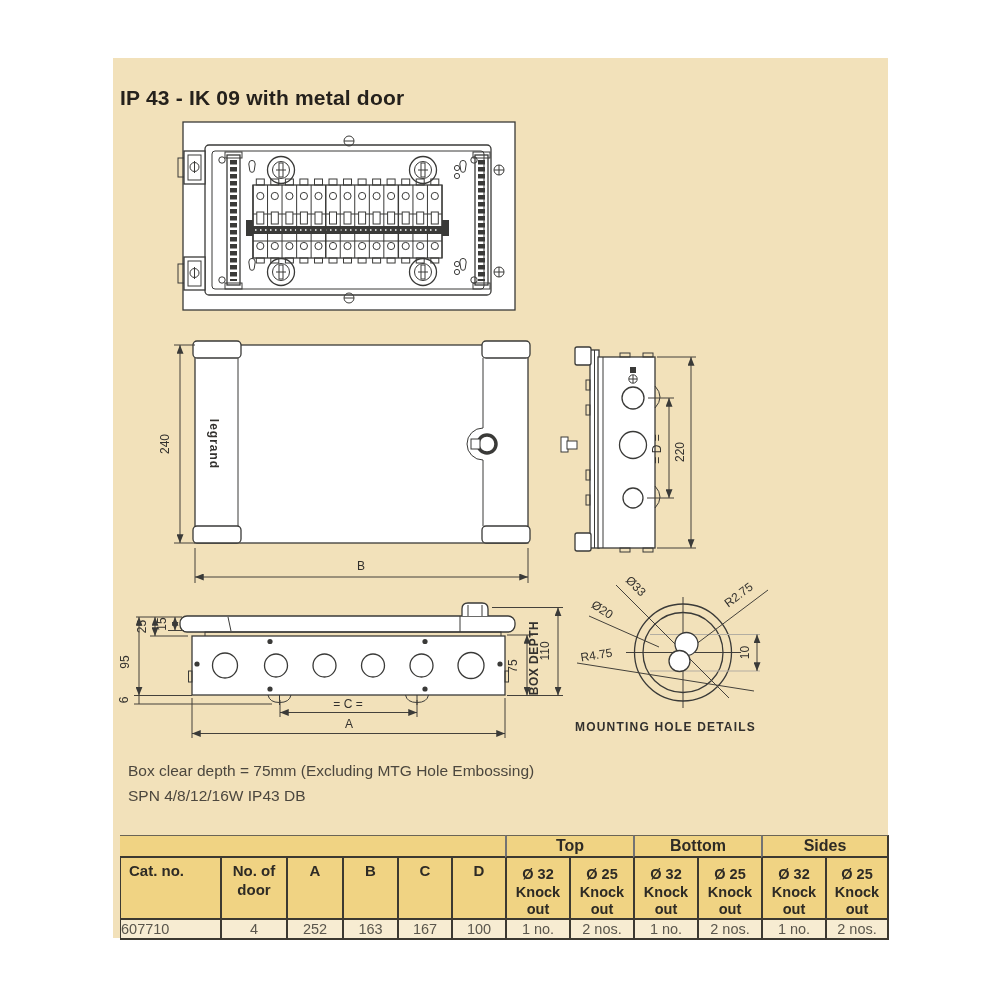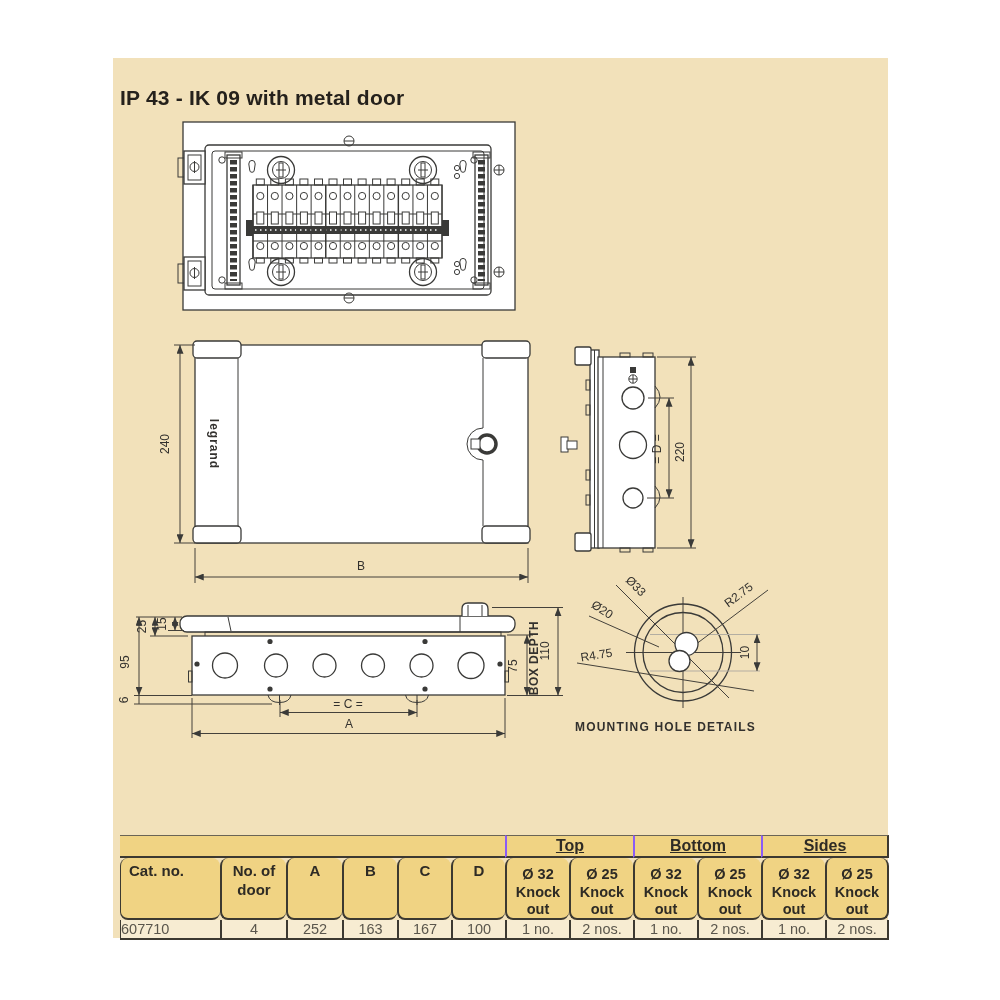--- a/index.html
+++ b/index.html
@@ -17,25 +17,25 @@
   .gry{stroke:#b3aea2;stroke-width:1.2;fill:none;}
   text.dm{font-size:12px;}
   
   .spec-table{position:absolute;left:7px;top:777px;width:770px;display:grid;
     grid-template-columns:100px 66px 56px 55px 54px 54px repeat(6,64px);}
   .spec-table div{box-sizing:border-box;}
   .gcell{background:#f0d383;height:23px;font-weight:bold;font-size:16px;color:#2e2b25;
     display:flex;align-items:center;justify-content:center;
     border-top:1px solid #6a6456;border-bottom:2.5px solid #3c3931;}
   .gblank{grid-column:1/7;}
-  .gsep{border-left:2px solid #8b5cf6;text-decoration:underline;}
+  .gsep{border-left:2px solid #737373;}
   .gend{border-right:2px solid #3c3931;}
   .hcell{background:#f0d383;height:62px;font-weight:bold;font-size:15px;line-height:1.25;
     color:#2e2b25;text-align:center;padding-top:4px;border-left:2px solid #3c3931;
-    border-bottom:2.5px solid #3c3931;border-radius:8px;}
+    border-bottom:2.5px solid #3c3931;}
   .hcell.first{text-align:left;padding-left:8px;border-left:1.5px solid #3c3931;}
   .hcell.knock{font-size:14.5px;line-height:1.22;padding-top:8px;}
   .hcell.last,.dcell.last{border-right:2px solid #3c3931;}
   .dcell{background:#f7ecd2;height:20px;font-size:14.5px;color:#5a564c;
     display:flex;align-items:center;justify-content:center;
     border-left:2px solid #3c3931;border-bottom:2px solid #3c3931;}
   .dcell.first{justify-content:flex-start;border-left:1.5px solid #3c3931;}
 </style>
 </head>
 <body>
@@ -280,20 +280,24 @@
       <text transform="rotate(45 633 589)" x="633" y="589" text-anchor="middle" class="dm" font-size="12.5">Ø33</text>
       <text transform="rotate(-37 741 598)" x="741" y="598" text-anchor="middle" class="dm" font-size="12.5">R2.75</text>
       <text transform="rotate(33 600 613)" x="600" y="613" text-anchor="middle" class="dm" font-size="12.5">Ø20</text>
       <text transform="rotate(-9 597 659)" x="597" y="659" text-anchor="middle" class="dm" font-size="12.5">R4.75</text>
       <line x1="757" y1="634.5" x2="757" y2="671" class="d" marker-start="url(#ar)" marker-end="url(#ar)"></line>
       <text transform="rotate(-90 749 652.5)" x="749" y="652.5" text-anchor="middle" class="dm" font-size="11">10</text>
       <text x="575" y="731" font-size="10.5" font-weight="bold" letter-spacing="1.2" fill="#45423c">MOUNTING HOLE DETAILS</text>
     </g>
   </svg>
 
+  <div class="notes">
+    <div>Box clear depth = 75mm (Excluding MTG Hole Embossing)</div>
+    <div>SPN 4/8/12/16W IP43 DB</div>
+  </div>
 
   <div class="spec-table">
     <div class="gcell gblank"></div>
     <div class="gcell gsep" style="grid-column:7/9">Top</div>
     <div class="gcell gsep" style="grid-column:9/11">Bottom</div>
     <div class="gcell gsep gend" style="grid-column:11/13">Sides</div>
 
     <div class="hcell first">Cat. no.</div>
     <div class="hcell">No. of door</div>
     <div class="hcell">A</div>

